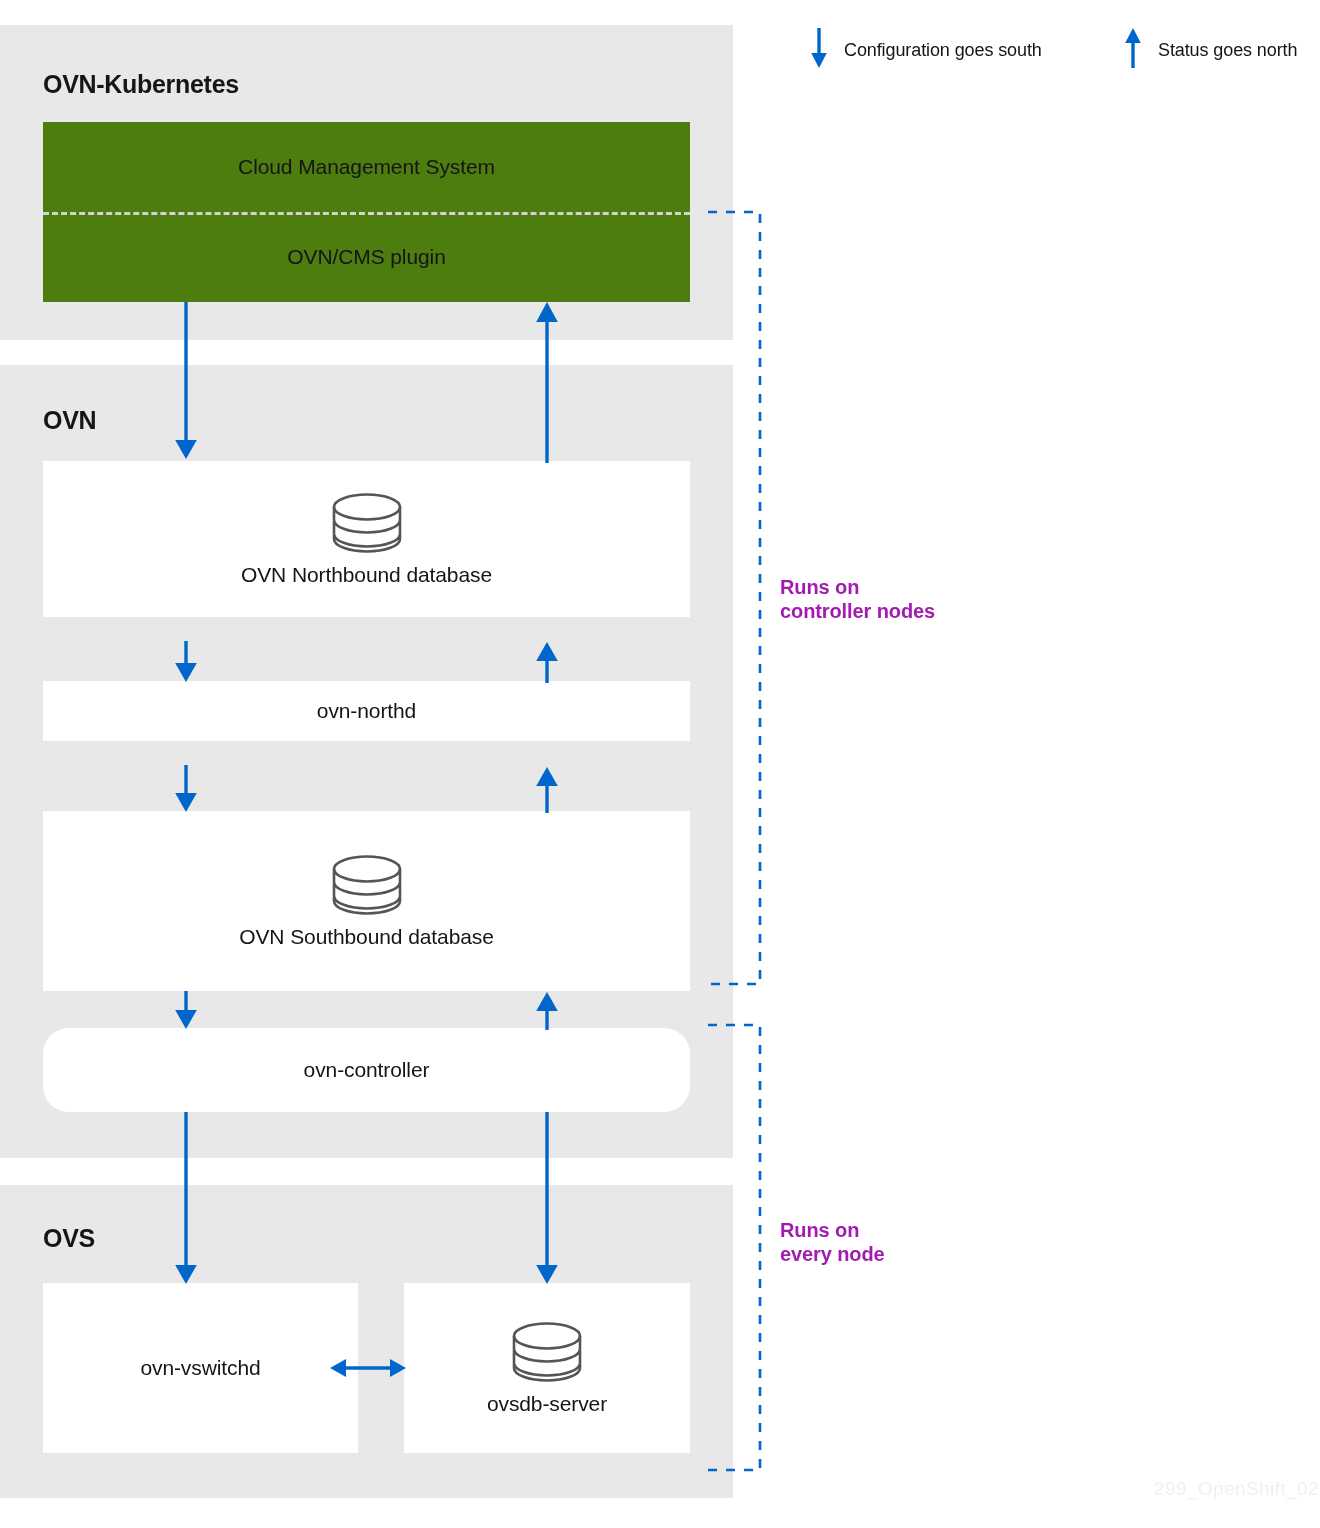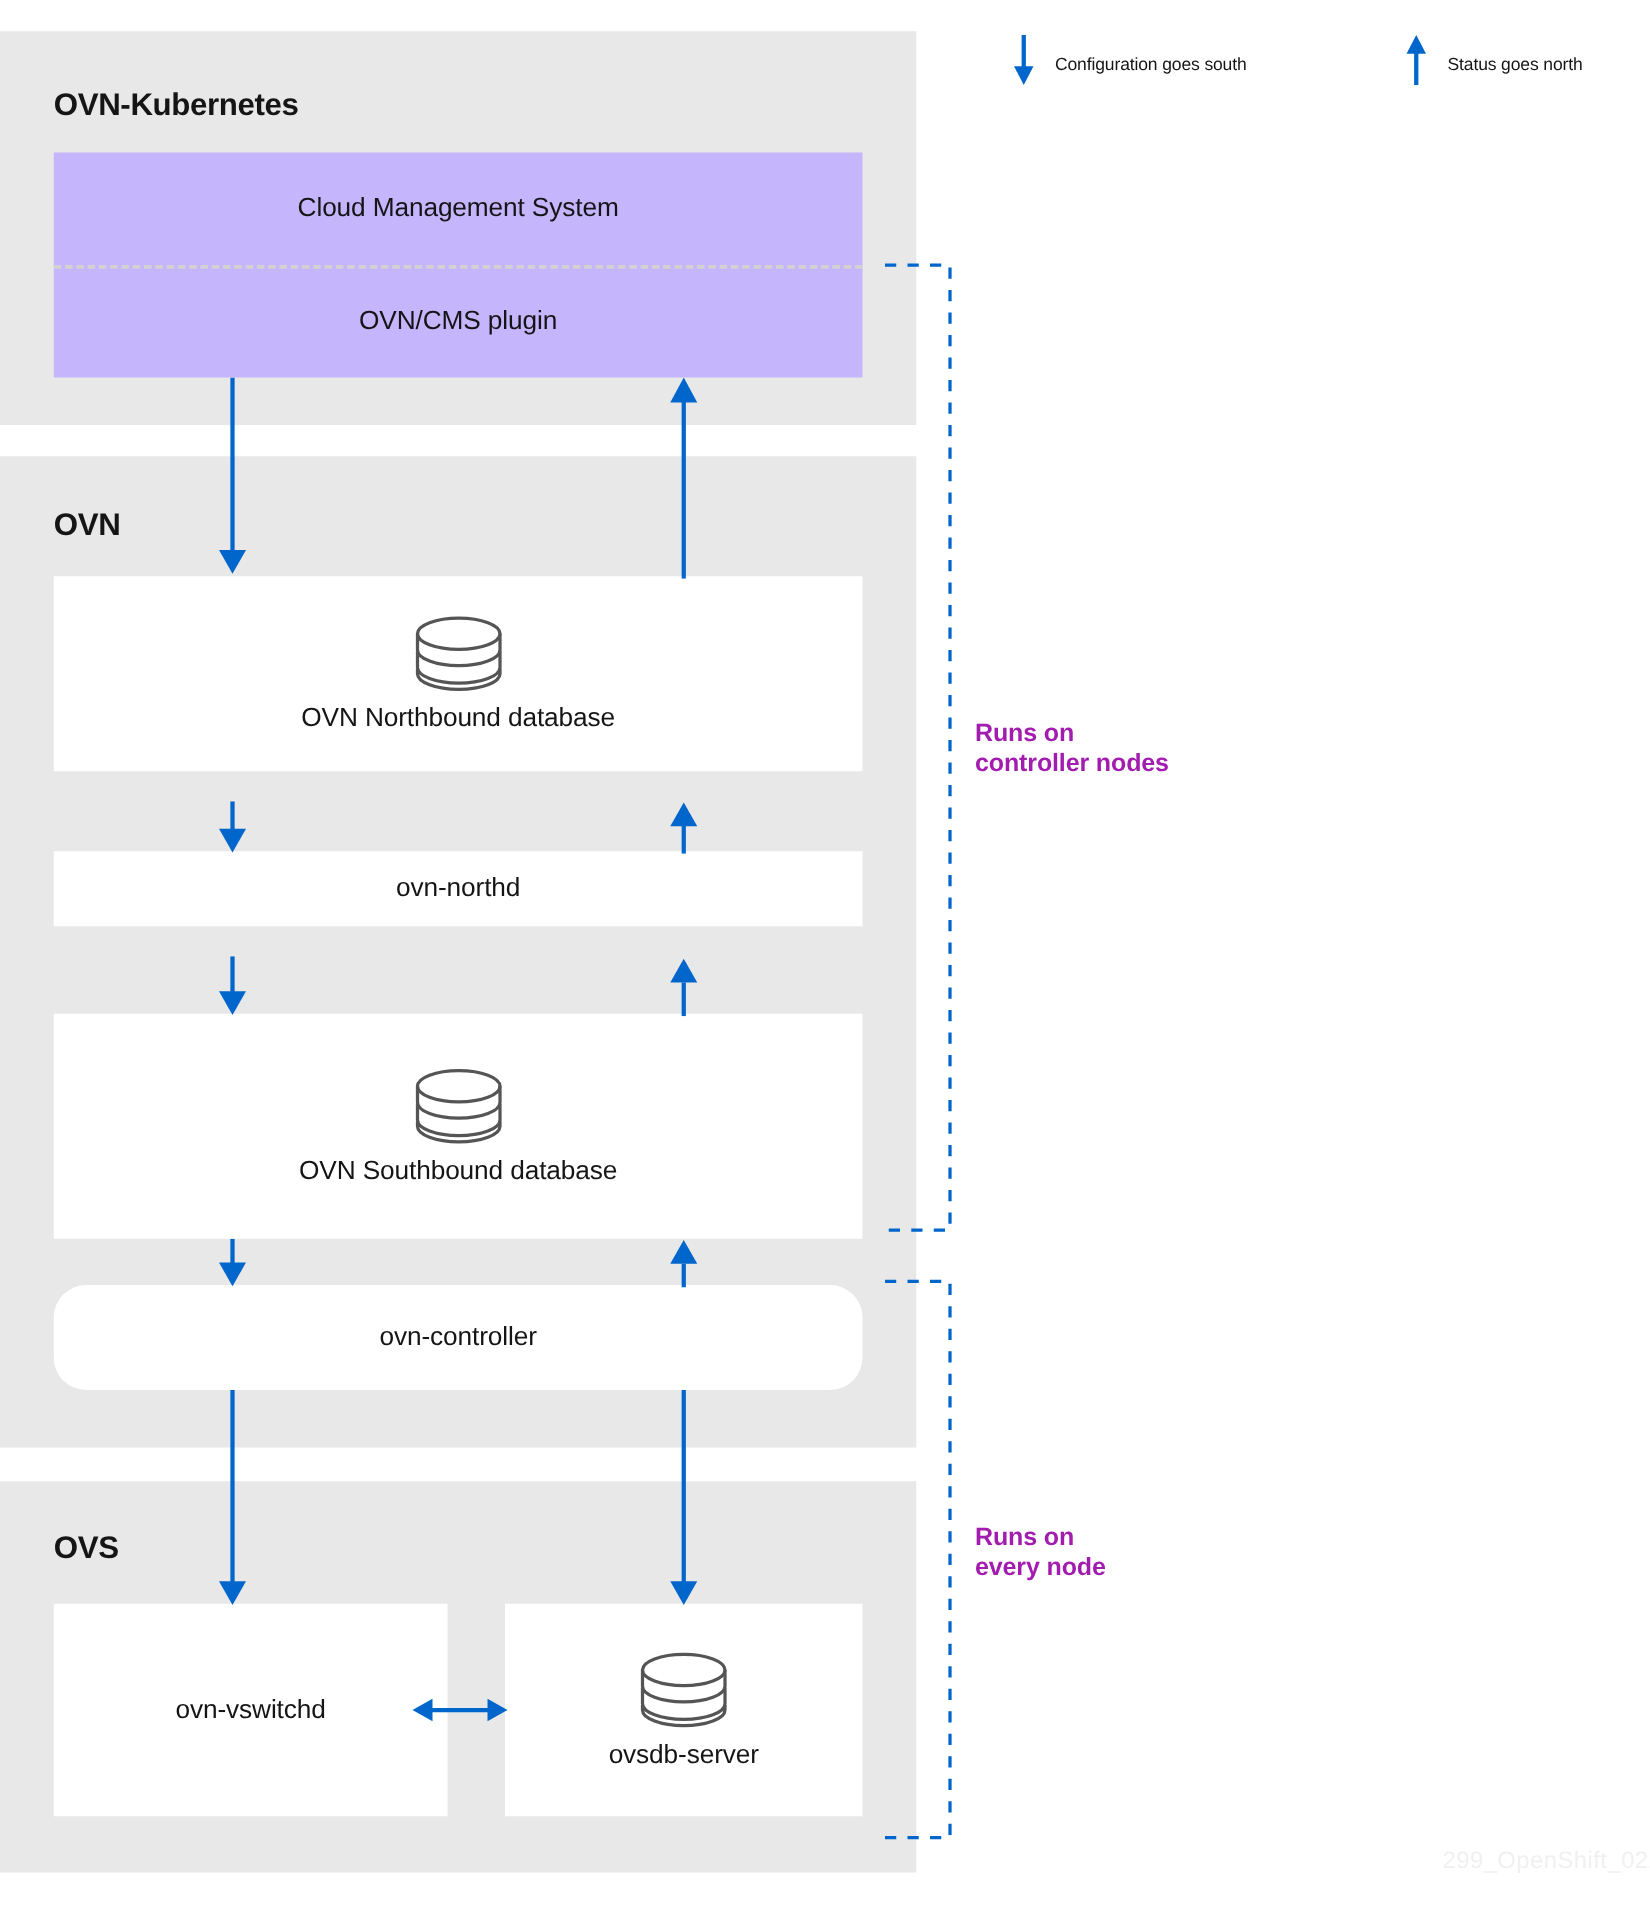--- a/index.html
+++ b/index.html
@@ -40,21 +40,21 @@
     flex-direction: column;
   }
   .box-label {
     font-size: 21px;
     color: #151515;
     text-align: center;
     letter-spacing: -0.1px;
   }
   .split-box {
     position: absolute;
-    background: #c4b5fd;
+    background: #4d7c0f;
   }
   .split-half {
     position: absolute;
     left: 0;
     width: 100%;
     display: flex;
     align-items: center;
     justify-content: center;
   }
   .split-divider {
@@ -77,21 +77,21 @@
   }
   .arrow-h {
     position: absolute;
   }
   .legend {
     position: absolute;
     display: flex;
     align-items: center;
   }
   .legend-label {
-    font-size: 14px;
+    font-size: 18px;
     color: #151515;
     letter-spacing: -0.1px;
     white-space: nowrap;
   }
   .legend-icon {
     margin-right: 14px;
   }
   .bracket {
     position: absolute;
   }

